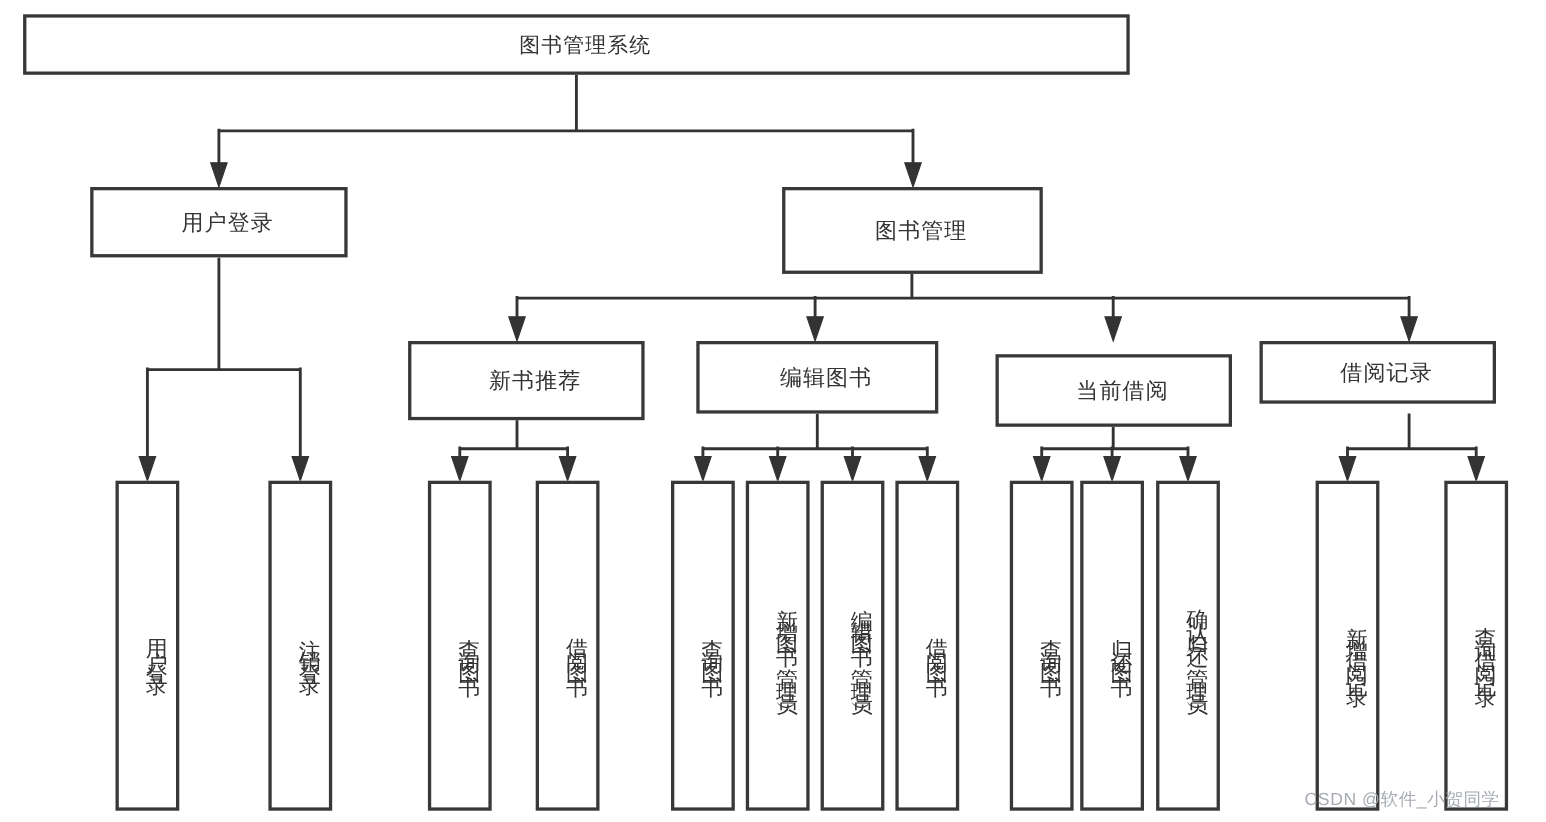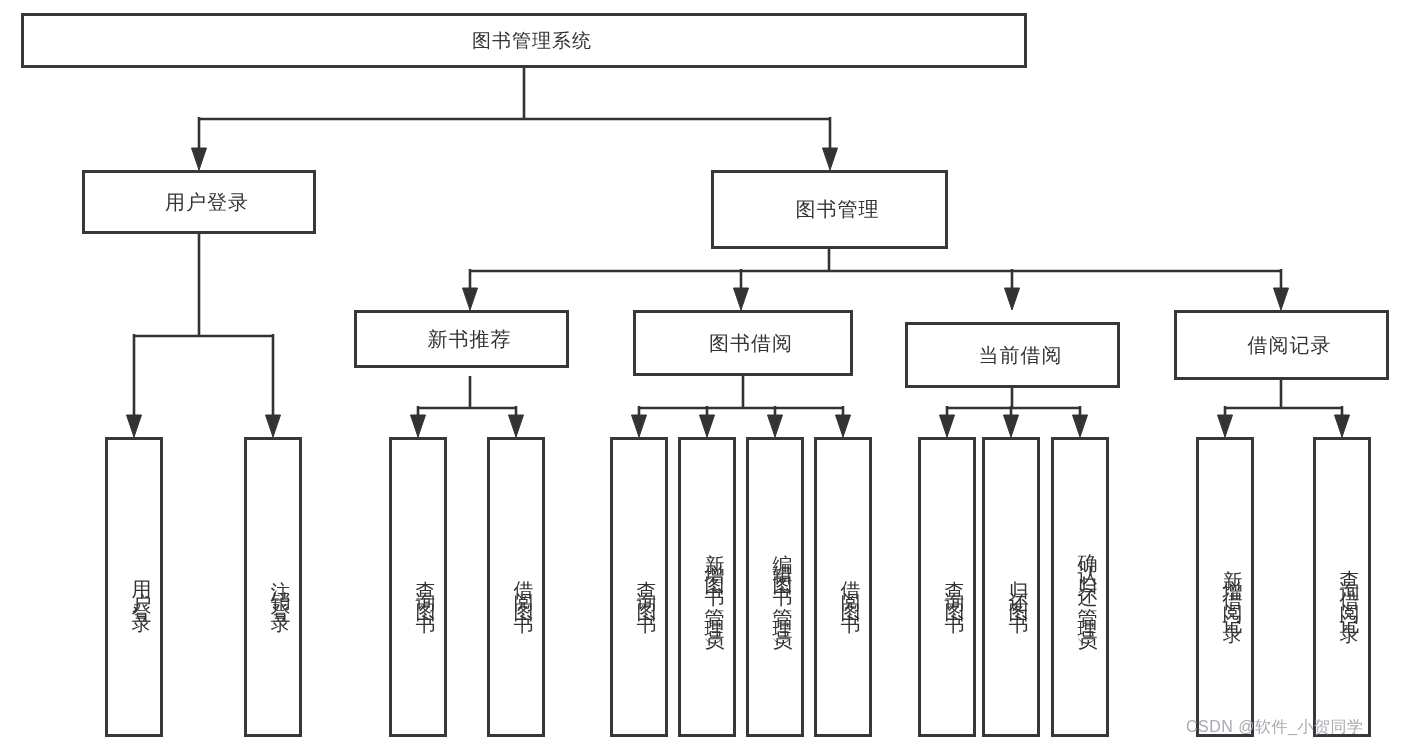--- a/index.html
+++ b/index.html
@@ -120,30 +120,30 @@
     <span class="hlabel">图书管理系统</span>
   </div>
 
   <div class="box" style="left:82px; top:170px; width:234px; height:64px;">
     <span class="hlabel">用户登录</span>
   </div>
   <div class="box" style="left:711px; top:170px; width:237px; height:79px;">
     <span class="hlabel">图书管理</span>
   </div>
 
-  <div class="box" style="left:354px; top:310px; width:215px; height:58px;justify-content:center;">
+  <div class="box" style="left:371px; top:310px; width:215px; height:72px;justify-content:center;">
     <span class="hlabel">新书推荐</span>
   </div>
   <div class="box" style="left:633px; top:310px; width:220px; height:66px;">
-    <span class="hlabel">图书借阅</span>
+    <span class="hlabel">编辑图书</span>
   </div>
   <div class="box" style="left:905px; top:322px; width:215px; height:66px;">
     <span class="hlabel">当前借阅</span>
   </div>
-  <div class="box" style="left:1174px; top:310px; width:215px; height:70px;">
+  <div class="box" style="left:1145px; top:310px; width:215px; height:57px;">
     <span class="hlabel">借阅记录</span>
   </div>
 
   <div class="box" style="left:105px; top:437px; width:58px; height:300px;">
     <span class="vlabel">用户登录</span>
   </div>
   <div class="box" style="left:244px; top:437px; width:58px; height:300px;">
     <span class="vlabel">注销登录</span>
   </div>
 

